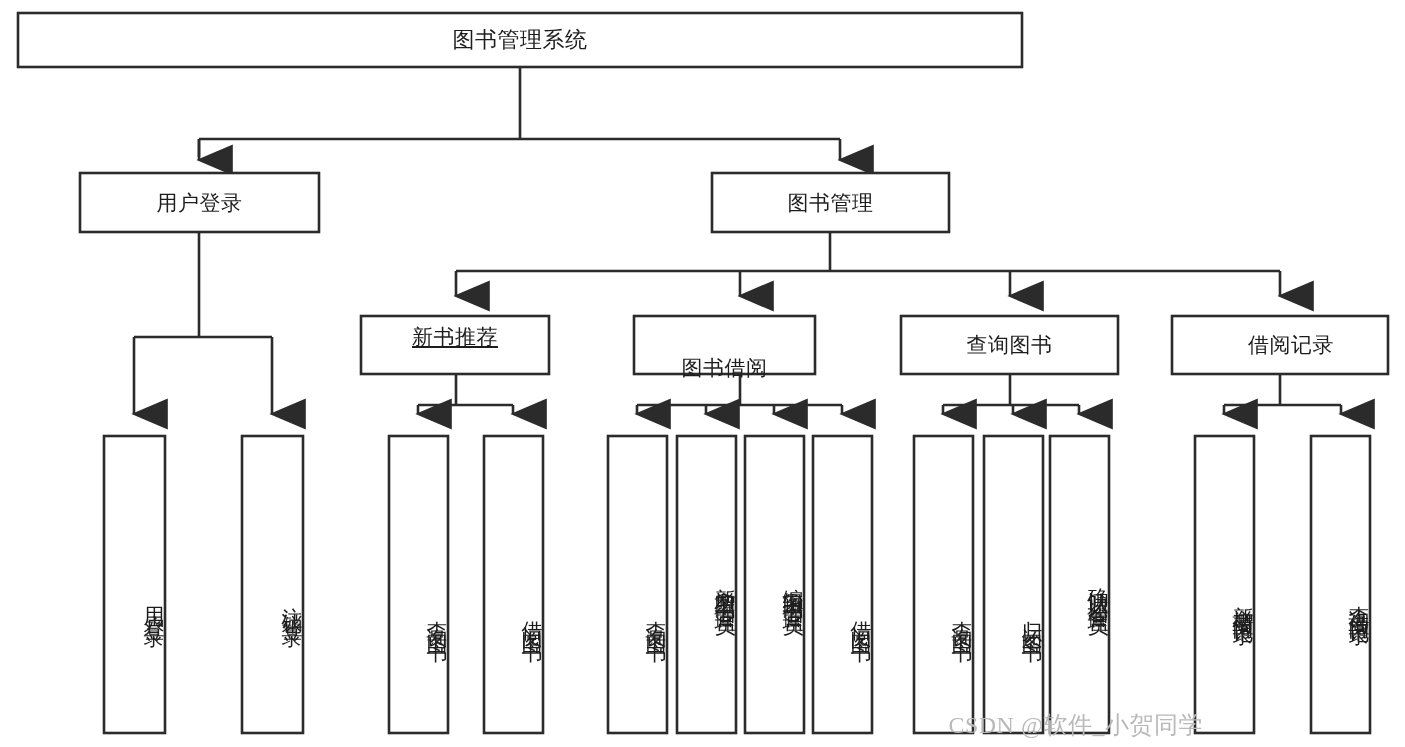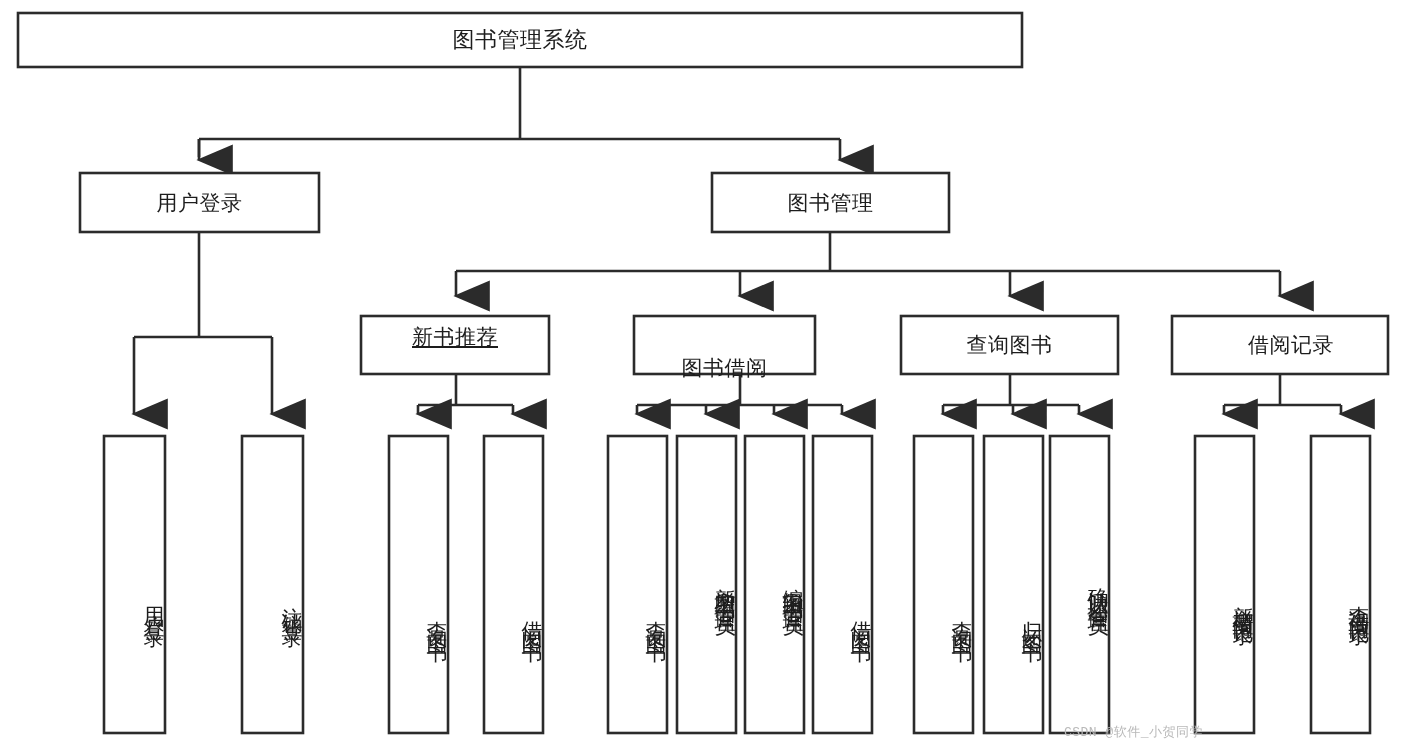--- a/index.html
+++ b/index.html
@@ -71,23 +71,23 @@
     padding-top: 4px;
     box-sizing: border-box;
   }
   .label-v-tall {
     letter-spacing: 4px;
   }
   .watermark {
     position: absolute;
     right: 12px;
     bottom: 6px;
-    font-size: 13px;
+    font-size: 24px;
     color: #b9b9b9;
-    font-family: Liberation Mono, monospace;
+    font-family: Liberation Serif, serif;
     white-space: nowrap;
     letter-spacing: 0.5px;
   }
 </style>
 </head>
 <body>
 
 <div id="diagram-root">
 
   <svg class="diagram-canvas" viewBox="0 0 1405 747">

